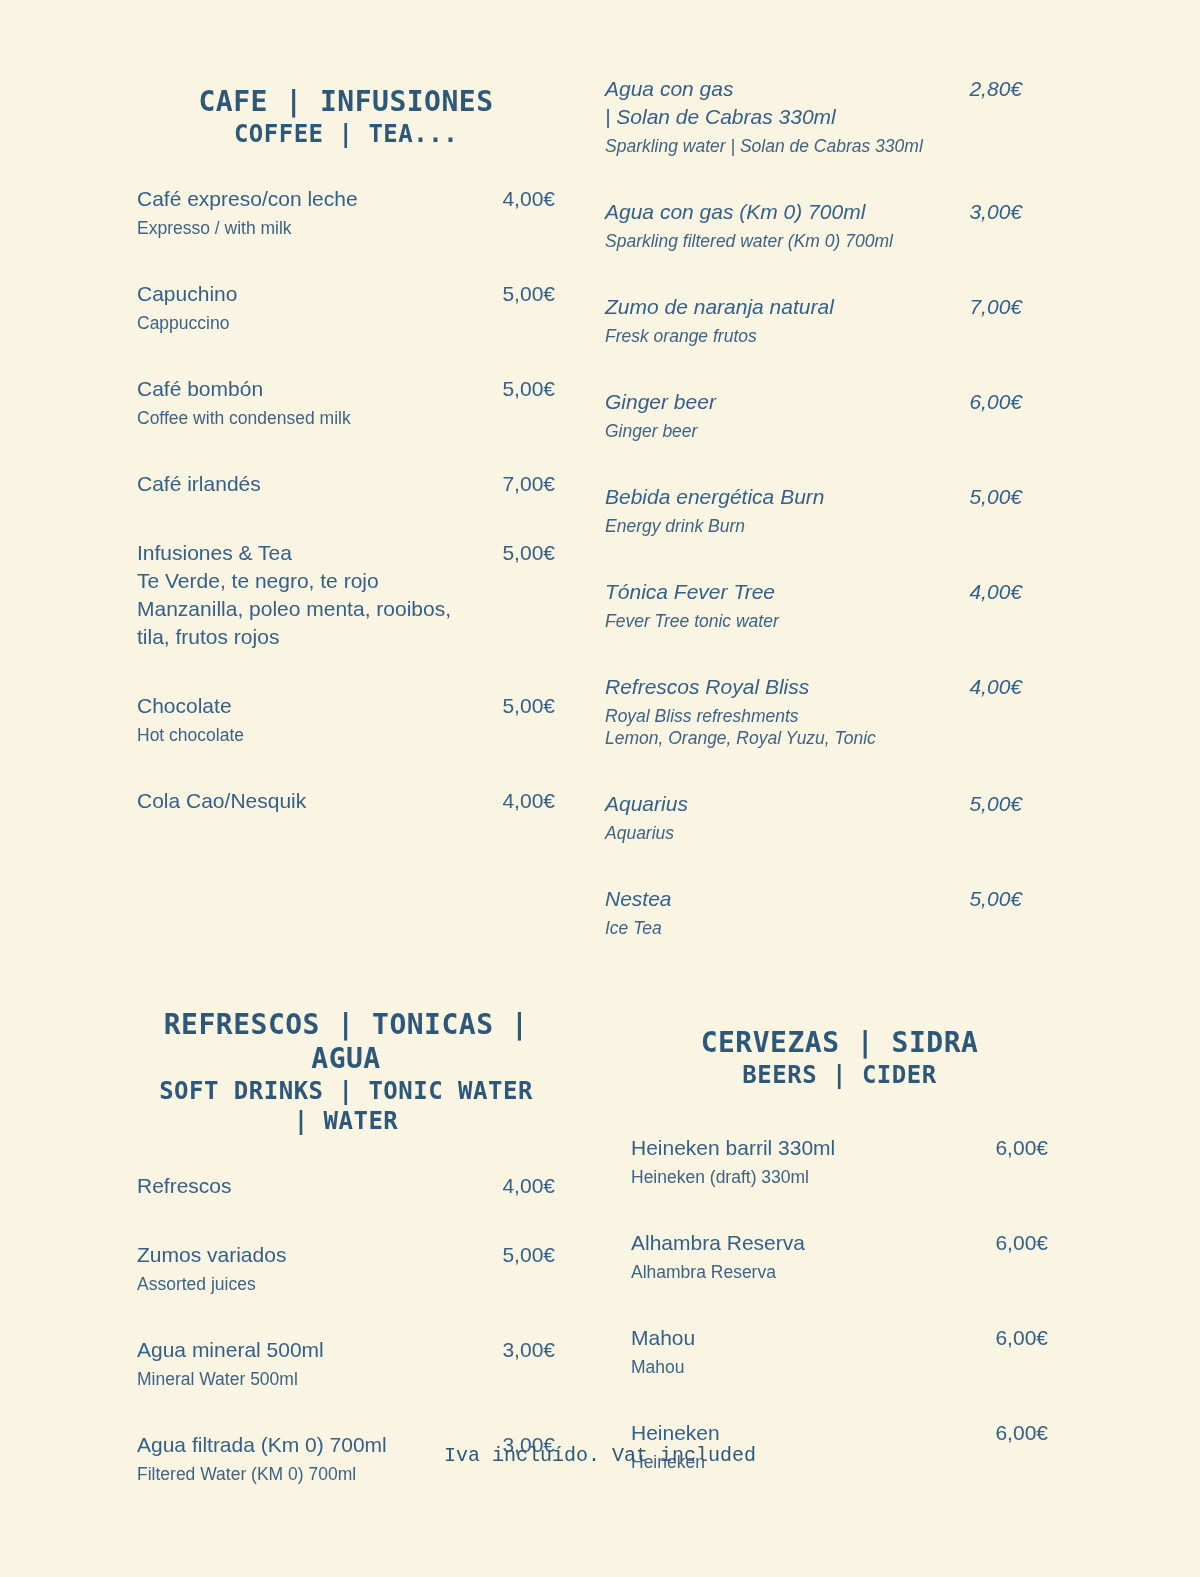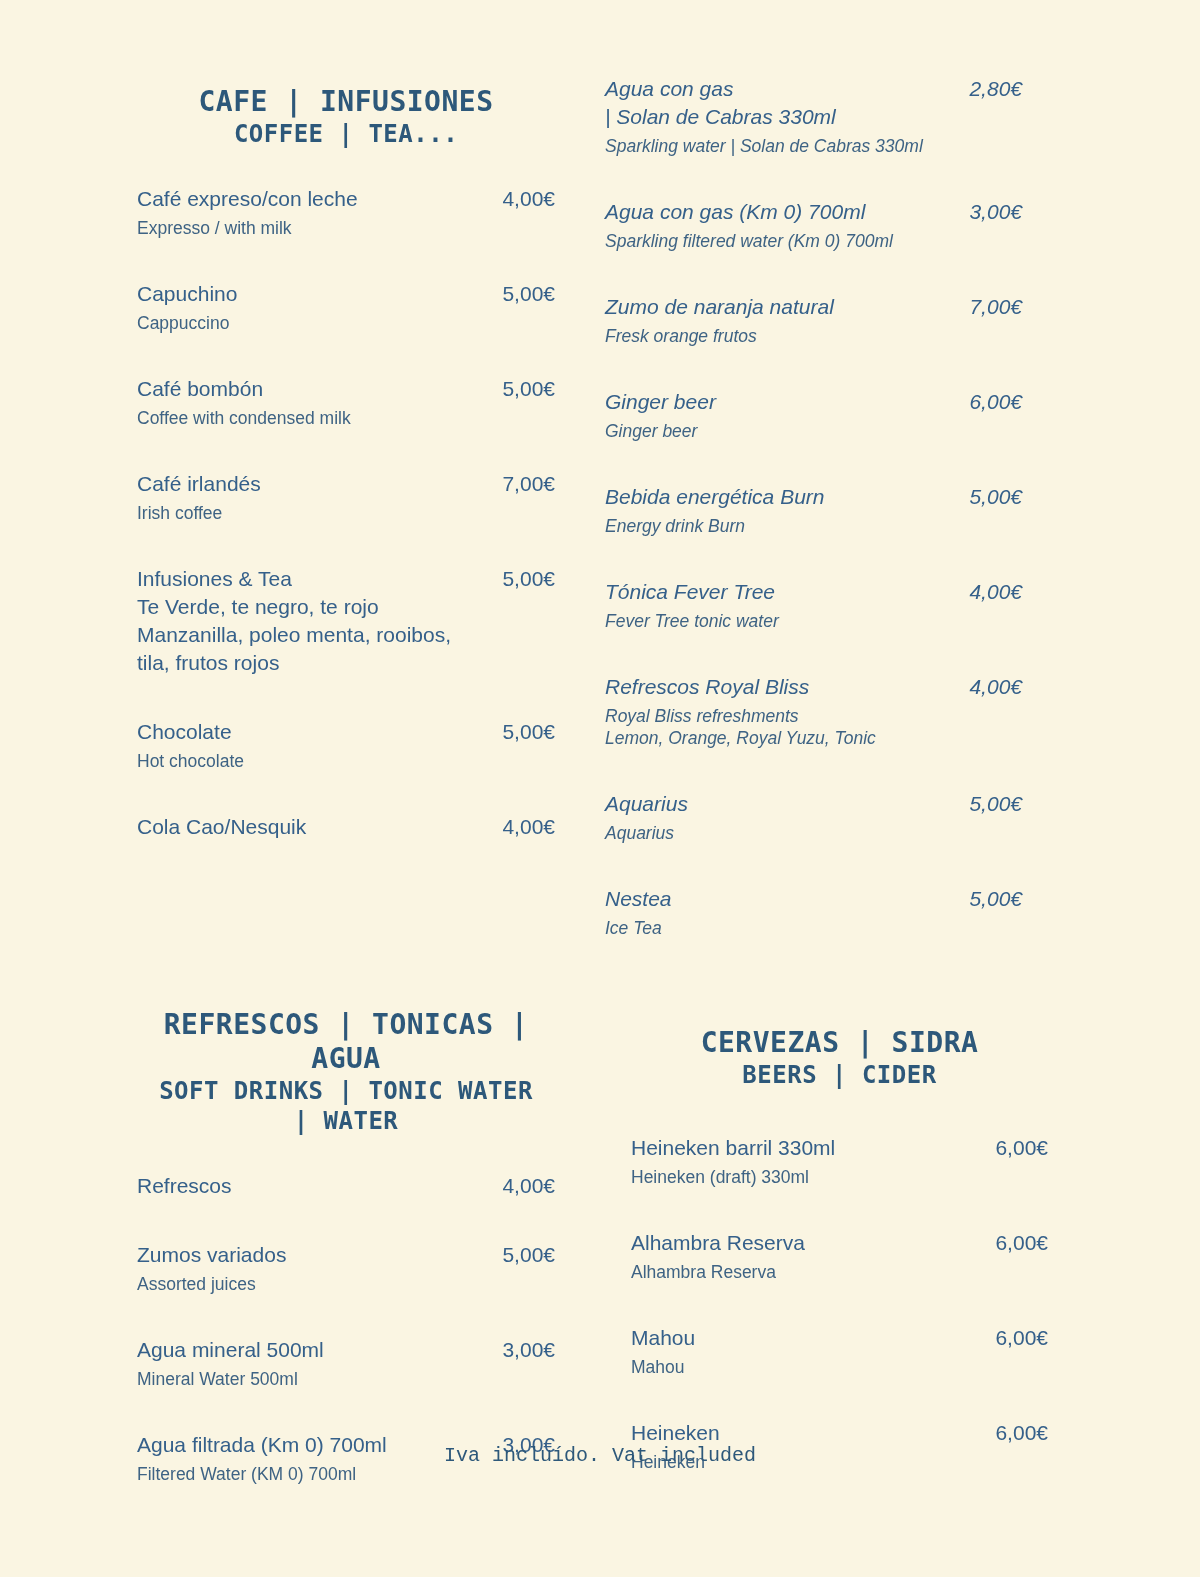--- a/index.html
+++ b/index.html
@@ -98,21 +98,20 @@
             <div class="item-price">5,00€</div>
           </div>
           <div class="item-desc">Coffee with condensed milk</div>
         </div>
 
         <div class="item">
           <div class="item-row">
             <div class="item-name">Café irlandés</div>
             <div class="item-price">7,00€</div>
           </div>
-          <div class="item-desc">Irish coffee</div>
         </div>
 
         <div class="item">
           <div class="item-row">
             <div class="item-name">Infusiones &amp; Tea
 Te Verde, te negro, te rojo
 Manzanilla, poleo menta, rooibos,
 tila, frutos rojos</div>
             <div class="item-price">5,00€</div>
           </div>

